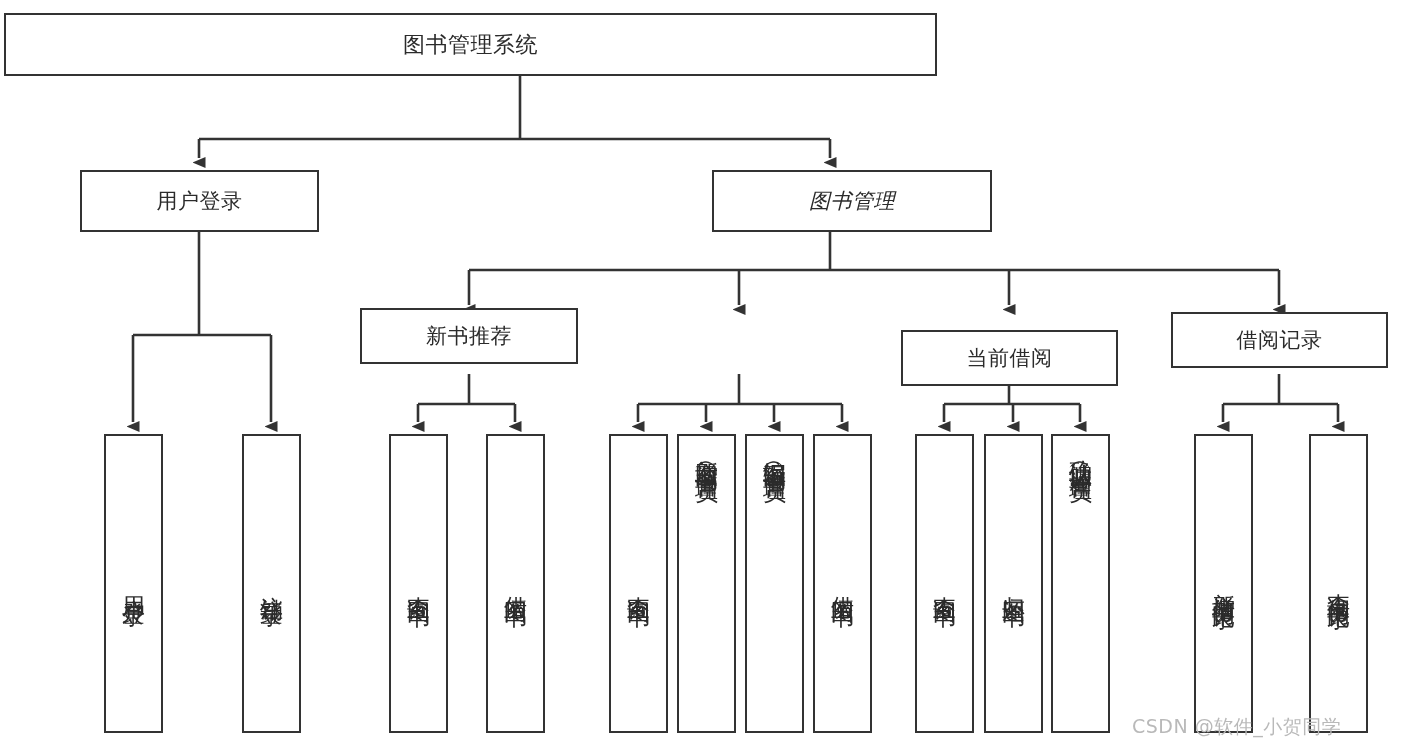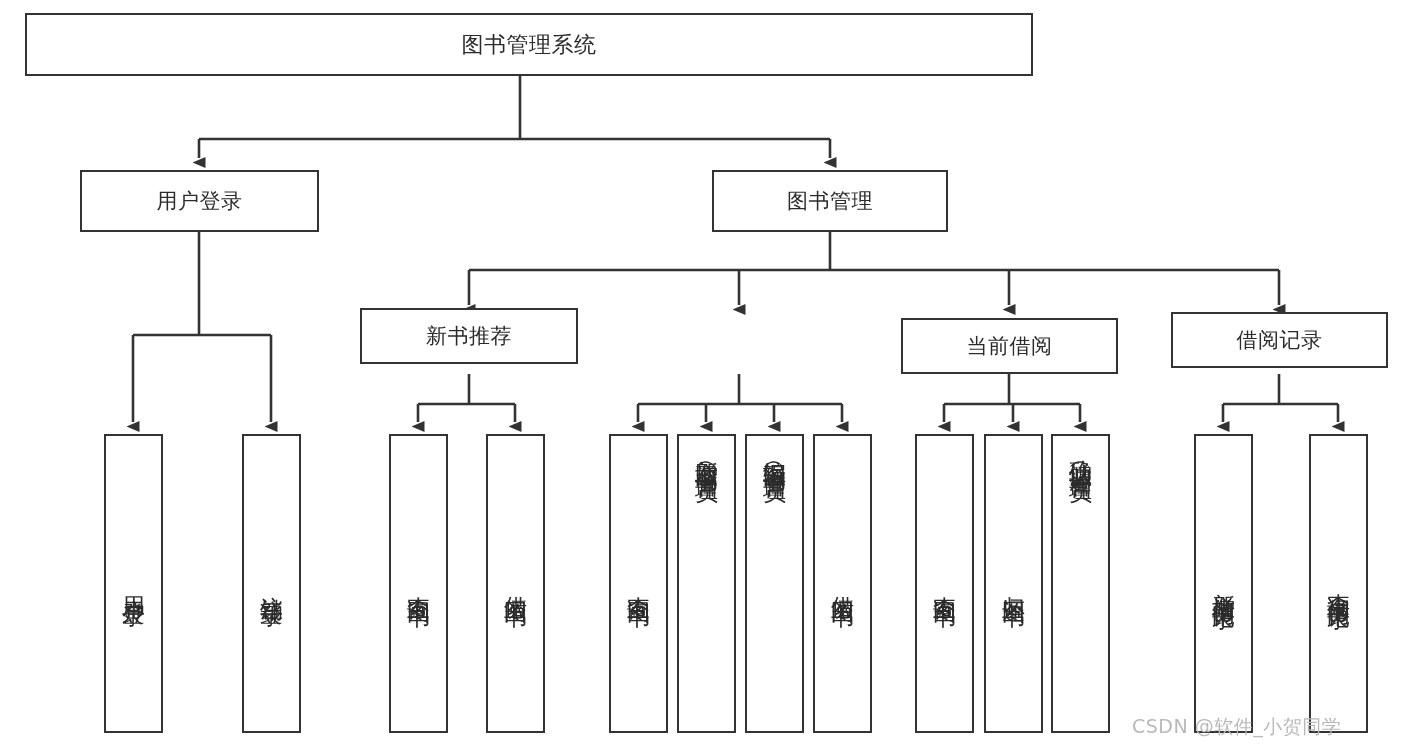--- a/index.html
+++ b/index.html
@@ -120,35 +120,35 @@
       <path d="M1013,404 L1013,422" marker-end="url(#arrow)"></path>
       <path d="M1080,404 L1080,422" marker-end="url(#arrow)"></path>
 
       <path d="M1279,374 L1279,404"></path>
       <path d="M1223,404 L1338,404"></path>
       <path d="M1223,404 L1223,422" marker-end="url(#arrow)"></path>
       <path d="M1338,404 L1338,422" marker-end="url(#arrow)"></path>
     </g>
   </svg>
 
-  <div class="node h root" style="left:25px; top:13px; width:1008px; height:63px;">
+  <div class="node h root" style="left:4px; top:13px; width:933px; height:63px;">
     <span class="label">图书管理系统</span>
   </div>
 
   <div class="node h" style="left:80px; top:170px; width:239px; height:62px;">
     <span class="label">用户登录</span>
   </div>
-  <div class="node h" style="left:712px; top:170px; width:236px; height:62px;">
+  <div class="node h" style="left:712px; top:170px; width:280px; height:62px;font-style:italic;">
     <span class="label">图书管理</span>
   </div>
 
   <div class="node h" style="left:360px; top:308px; width:218px; height:56px;">
     <span class="label">新书推荐</span>
   </div>
-  <div class="node h" style="left:901px; top:318px; width:217px; height:56px;">
+  <div class="node h" style="left:901px; top:330px; width:217px; height:56px;">
     <span class="label">当前借阅</span>
   </div>
   <div class="node h" style="left:1171px; top:312px; width:217px; height:56px;">
     <span class="label">借阅记录</span>
   </div>
 
   <div class="node v" style="left:104px; top:434px; width:59px; height:299px;">
     <span class="label">用户登录</span>
   </div>
   <div class="node v" style="left:242px; top:434px; width:59px; height:299px;">

